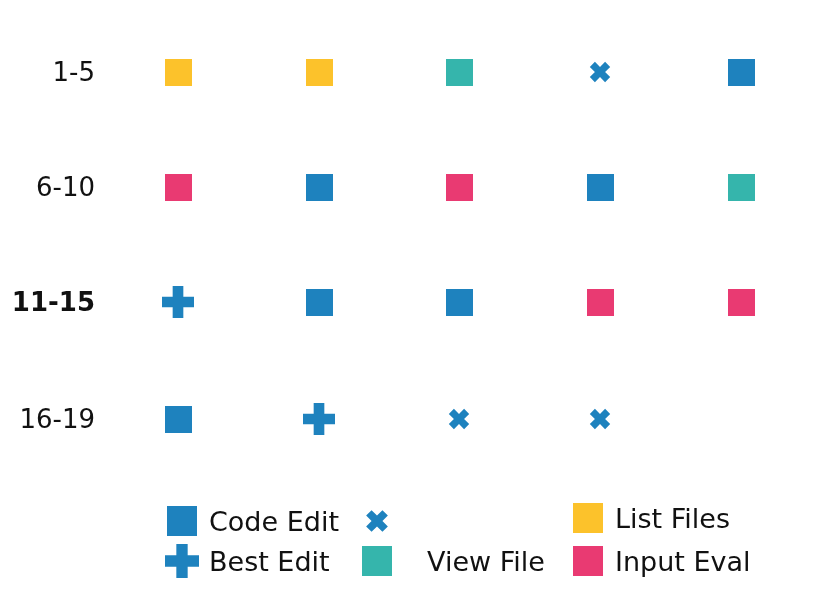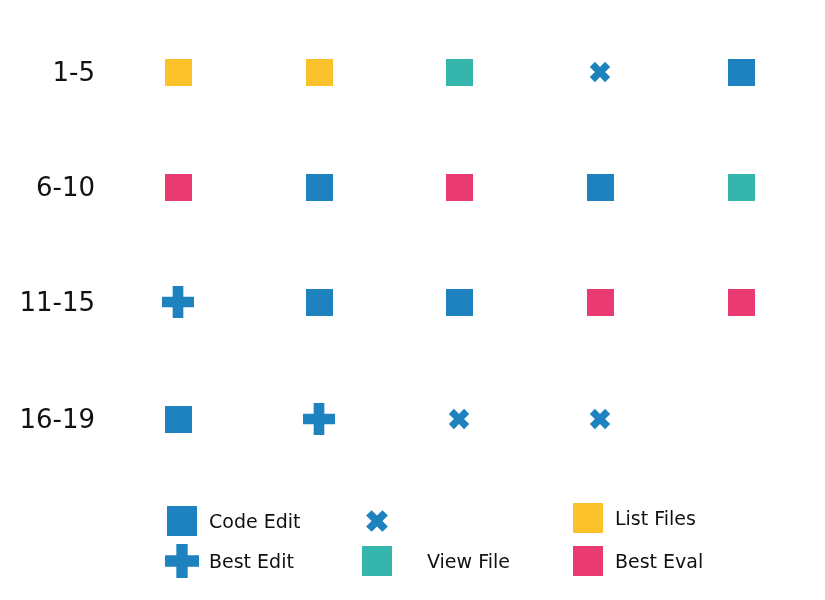--- a/index.html
+++ b/index.html
@@ -25,21 +25,21 @@
   }
   .marker { position: absolute; display: block; }
   .legend-item {
     position: absolute;
     display: flex;
     align-items: center;
     gap: 10px;
   }
   .legend-swatch { flex: 0 0 auto; display: flex; align-items: center; justify-content: center; }
   .legend-label {
-    font-size: 19px;
+    font-size: 27px;
     line-height: 1;
     color: #111111;
     white-space: nowrap;
   }
 </style>
 </head>
 <body>
 
 <div class="figure">
   <div class="plot-area" id="plot">
@@ -50,21 +50,21 @@
       <svg viewBox="0 0 30 30" width="30" height="30" class="marker" style="left: 585px; top: 57px;">
         <path d="M10 0 H20 V10 H30 V20 H20 V30 H10 V20 H0 V10 H10 Z" fill="#1E82BE" transform="translate(15 15) rotate(45) scale(0.72) translate(-15 -15)"></path>
       </svg>
       <div class="marker" style="width: 27px; height: 27px; background: rgb(30, 130, 190); left: 727.5px; top: 58.5px;"></div>
       <div class="row-label" style="top: 187px;">6-10</div>
       <div class="marker" style="width: 27px; height: 27px; background: rgb(233, 58, 114); left: 164.5px; top: 173.5px;"></div>
       <div class="marker" style="width: 27px; height: 27px; background: rgb(30, 130, 190); left: 305.5px; top: 173.5px;"></div>
       <div class="marker" style="width: 27px; height: 27px; background: rgb(233, 58, 114); left: 445.5px; top: 173.5px;"></div>
       <div class="marker" style="width: 27px; height: 27px; background: rgb(30, 130, 190); left: 586.5px; top: 173.5px;"></div>
       <div class="marker" style="width: 27px; height: 27px; background: rgb(53, 181, 172); left: 727.5px; top: 173.5px;"></div>
-      <div class="row-label" style="top: 302px;">11-15</div>
+      <div class="row-label" style="top: 302px; font-weight: bold;">11-15</div>
       <svg viewBox="0 0 30 30" width="32" height="32" class="marker" style="left: 162px; top: 286px;">
         <path d="M10 0 H20 V10 H30 V20 H20 V30 H10 V20 H0 V10 H10 Z" fill="#1E82BE"></path>
       </svg>
       <div class="marker" style="width: 27px; height: 27px; background: rgb(30, 130, 190); left: 305.5px; top: 288.5px;"></div>
       <div class="marker" style="width: 27px; height: 27px; background: rgb(30, 130, 190); left: 445.5px; top: 288.5px;"></div>
       <div class="marker" style="width: 27px; height: 27px; background: rgb(233, 58, 114); left: 586.5px; top: 288.5px;"></div>
       <div class="marker" style="width: 27px; height: 27px; background: rgb(233, 58, 114); left: 727.5px; top: 288.5px;"></div>
       <div class="row-label" style="top: 419px;">16-19</div>
       <div class="marker" style="width: 27px; height: 27px; background: rgb(30, 130, 190); left: 164.5px; top: 405.5px;"></div>
       <svg viewBox="0 0 30 30" width="32" height="32" class="marker" style="left: 303px; top: 403px;">
@@ -108,16 +108,16 @@
       <div class="legend-item" style="left: 360px; top: 561px; transform: translateY(-50%); gap: 33px;">
         <span class="legend-swatch" style="width: 34px;">
           <div style="width: 30px; height: 30px; background: rgb(53, 181, 172);"></div>
         </span>
         <span class="legend-label">View File</span>
       </div>
       <div class="legend-item" style="left: 571px; top: 561px; transform: translateY(-50%);">
         <span class="legend-swatch" style="width: 34px;">
           <div style="width: 30px; height: 30px; background: rgb(233, 58, 114);"></div>
         </span>
-        <span class="legend-label">Best Eval</span>
+        <span class="legend-label">Input Eval</span>
       </div>
     </div>
 </div>
 
 </body></html>

